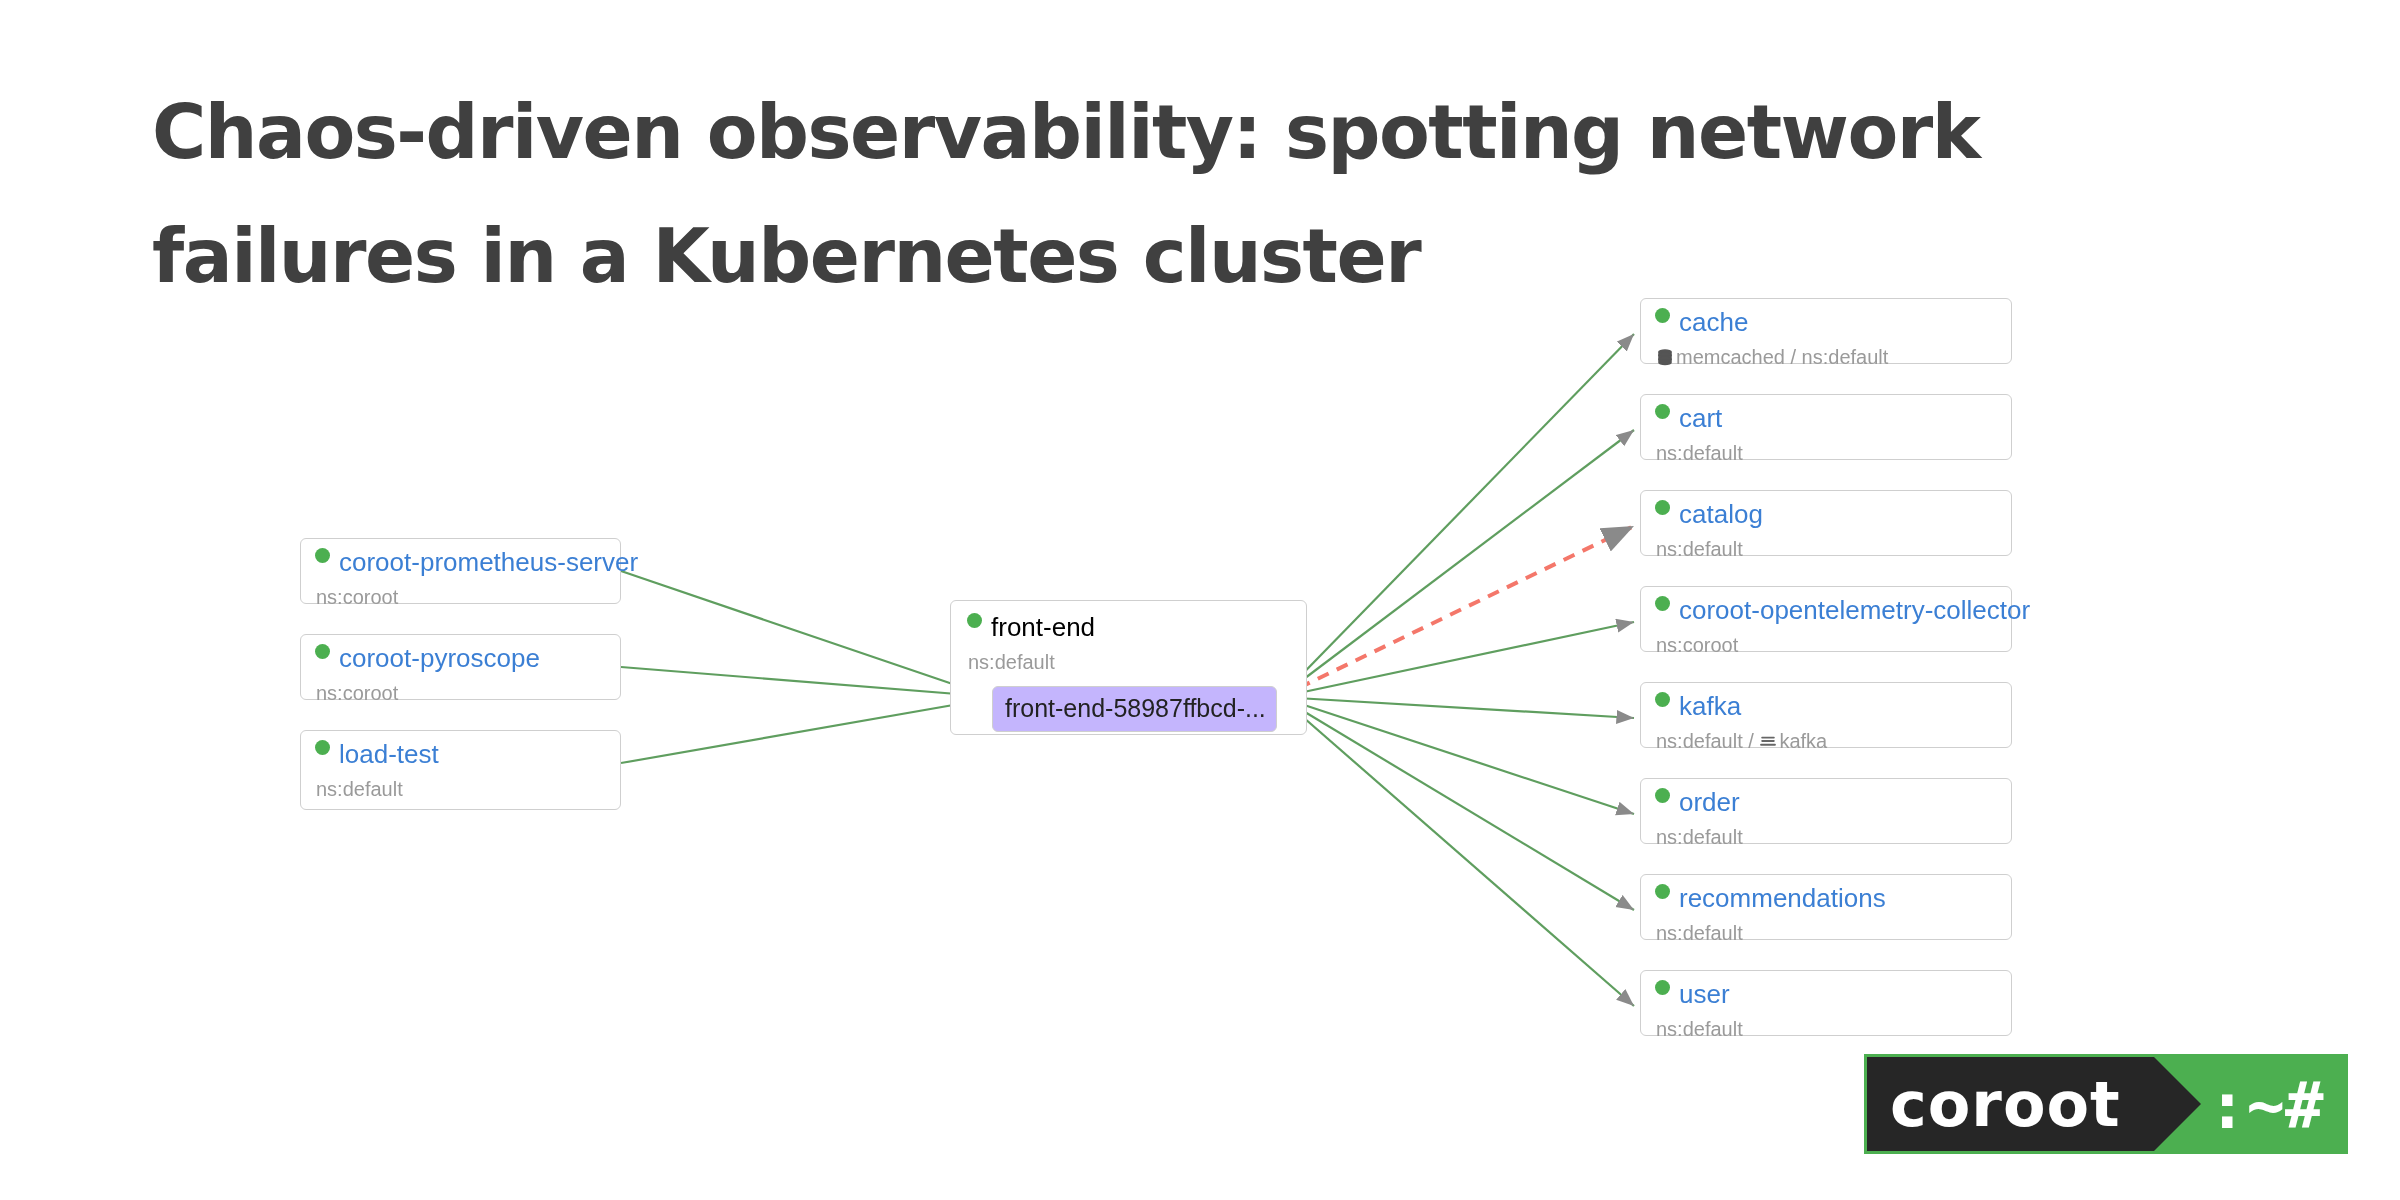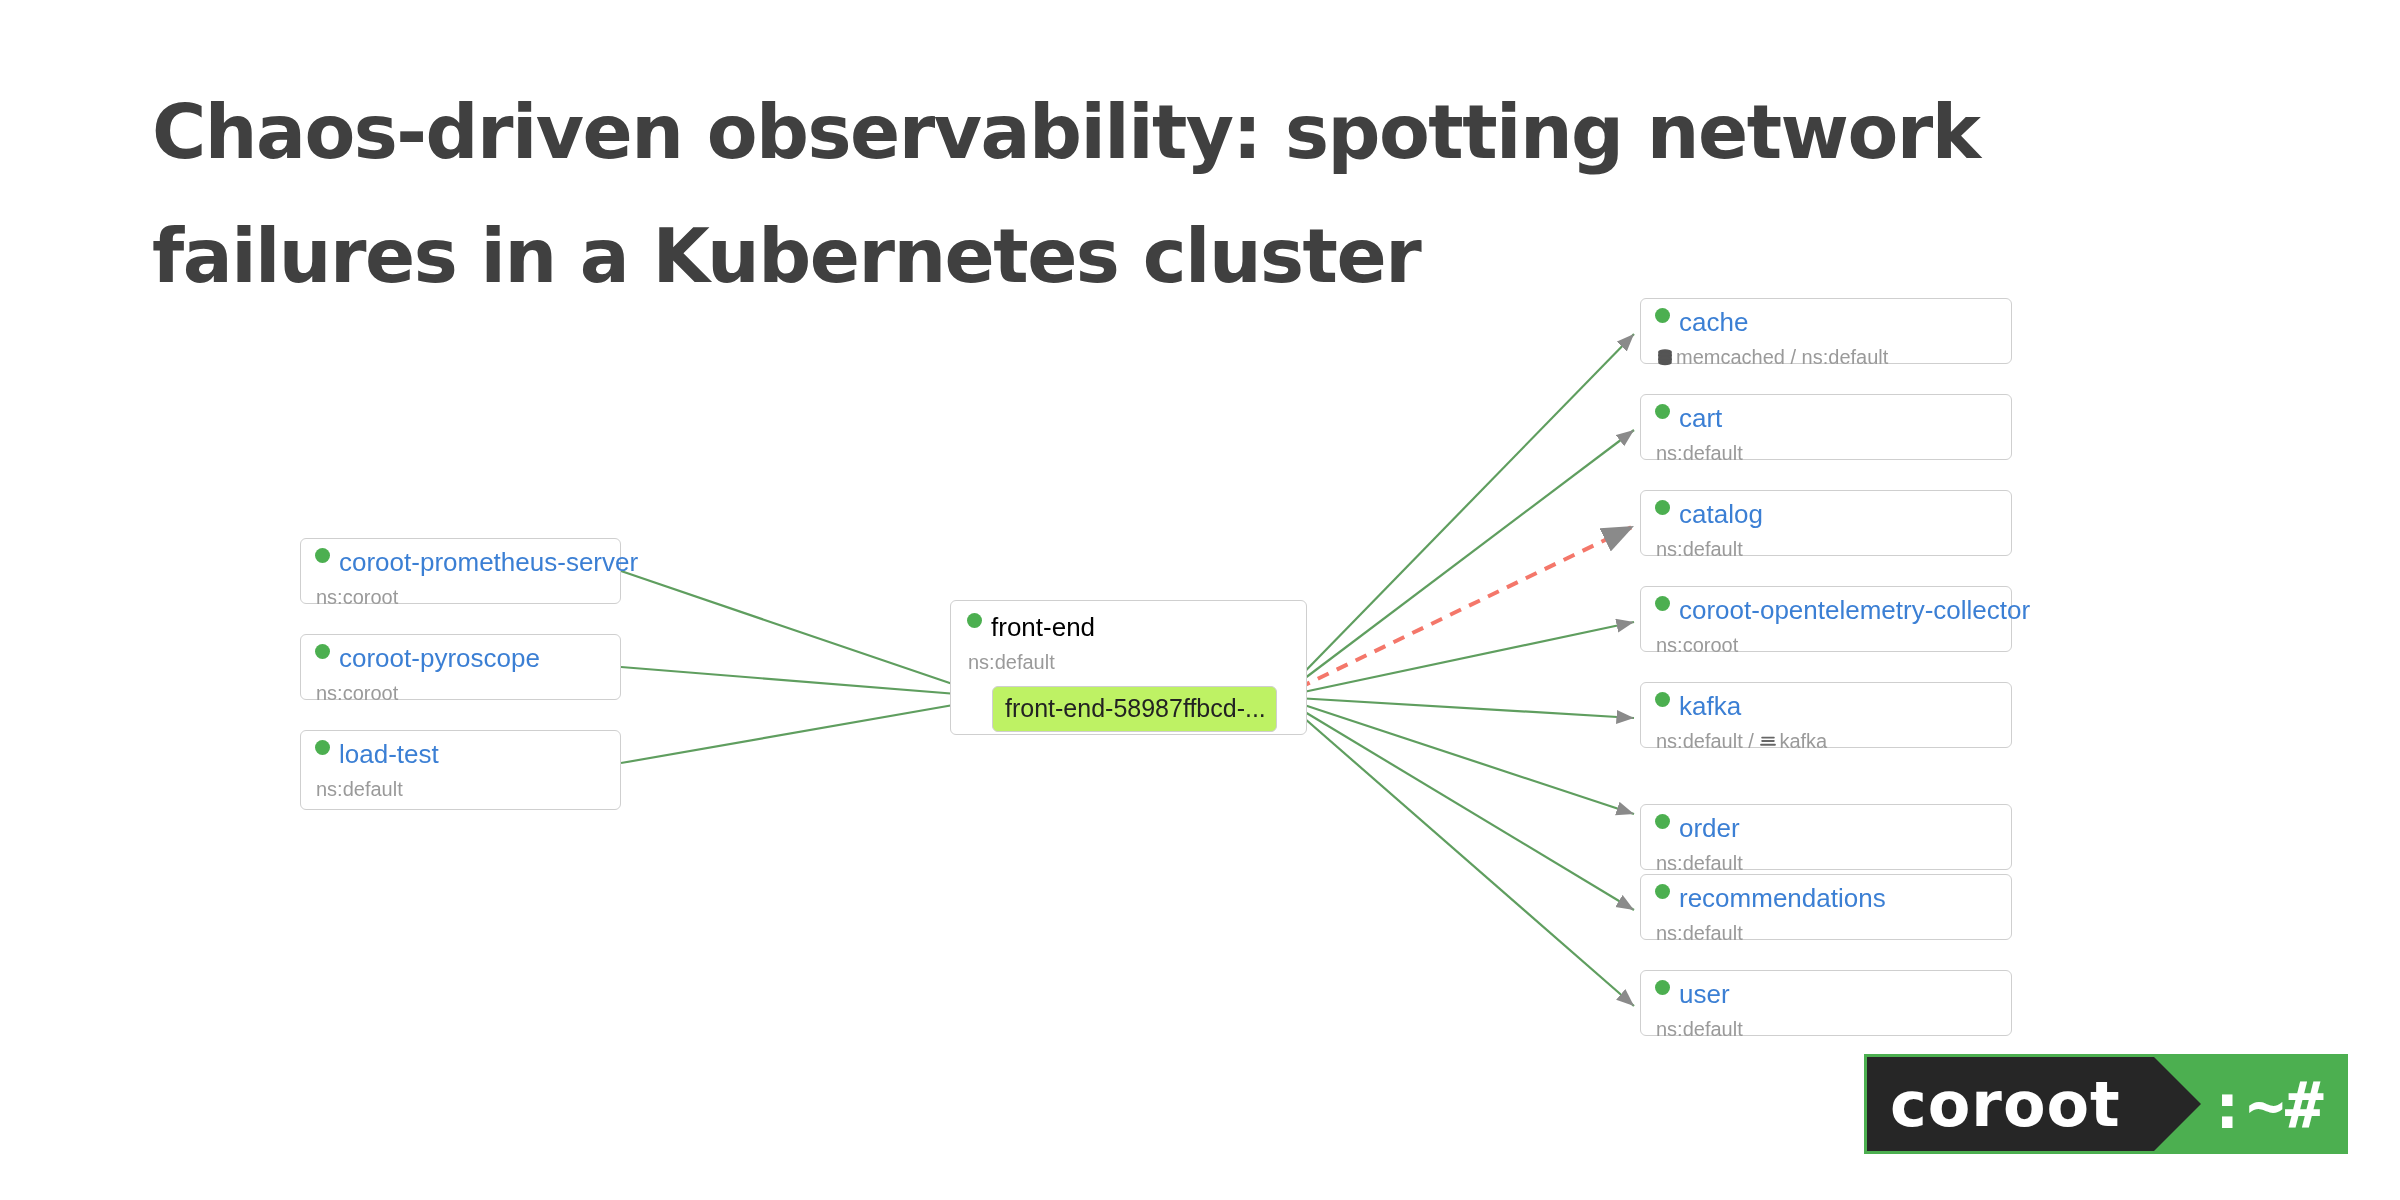--- a/index.html
+++ b/index.html
@@ -101,21 +101,21 @@
     padding: 12px 16px 14px 16px;
   }
   .pod-box {
     box-sizing: border-box;
     margin-top: 13px;
     margin-left: 25px;
     width: 285px;
     height: 46px;
     border: 1px solid #cfcfcf;
     border-radius: 6px;
-    background: #bef264;
+    background: #c4b5fd;
     display: flex;
     align-items: center;
     padding-left: 12px;
     font-size: 25px;
     color: #222;
     white-space: nowrap;
     overflow: hidden;
   }
 
   
@@ -266,21 +266,21 @@
     </div>
     <div class="node-sub">
       <span id="kafka-sub-pre"><span>ns:default / </span><span class="mini-icon"><svg width="18" height="18" viewBox="0 0 16 16">
               <rect x="2" y="4.2" width="12" height="1.6" rx="0.7" fill="#666"></rect>
               <rect x="2" y="7.2" width="12" height="1.6" rx="0.7" fill="#666"></rect>
               <rect x="1" y="10.4" width="14" height="1.8" rx="0.8" fill="#666"></rect>
             </svg></span><span>kafka</span></span>
     </div>
   </div>
 
-  <div class="node" id="node-order" style="left:1640px; top:778px; width:372px; height:66px;margin-top:26px;">
+  <div class="node" id="node-order" style="left:1640px; top:778px; width:372px; height:66px;">
     <div class="node-head">
       <span class="dot"></span>
       <span class="node-name">order</span>
     </div>
     <div class="node-sub">
       <span>ns:default</span>
     </div>
   </div>
 
   <div class="node" id="node-recommendations" style="left:1640px; top:874px; width:372px; height:66px;">

